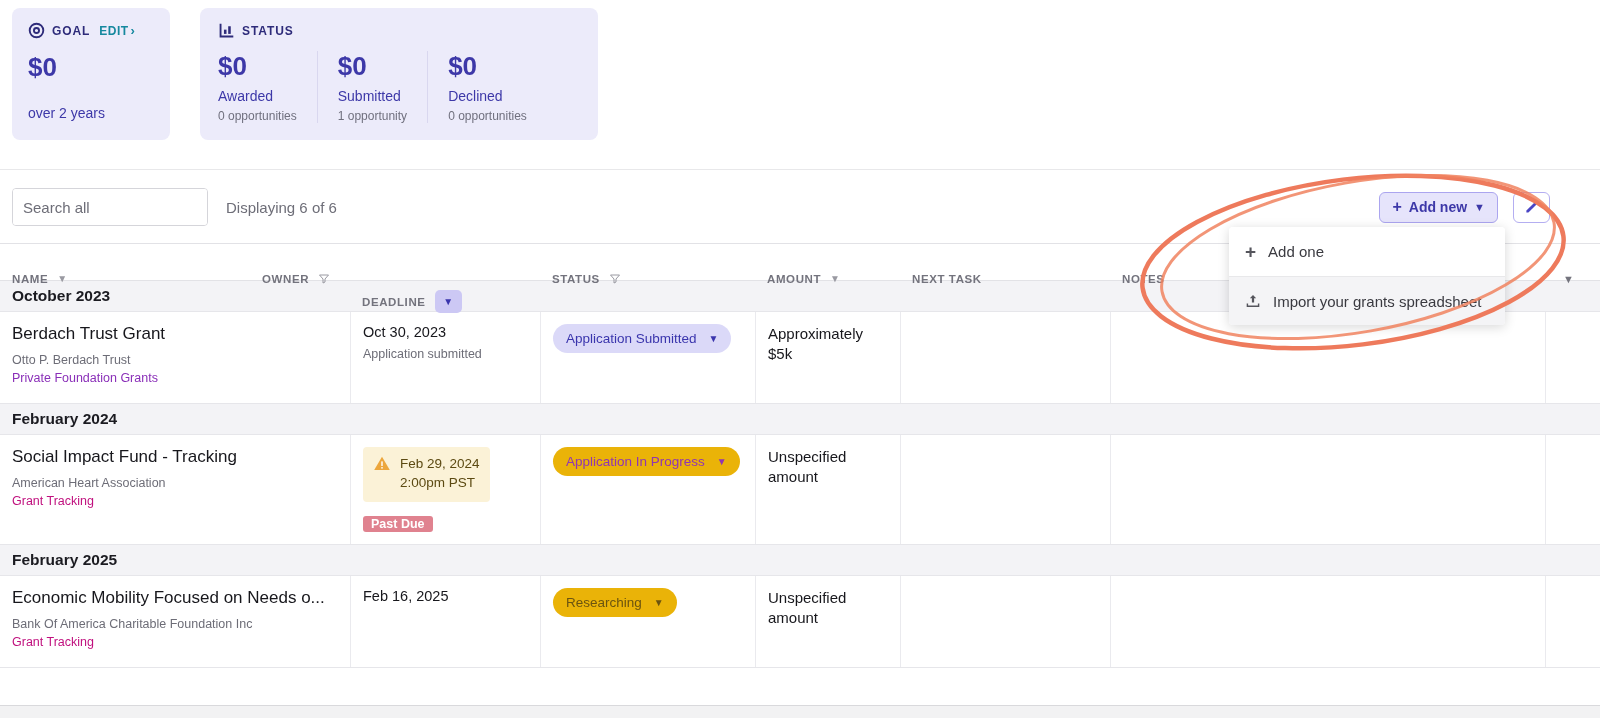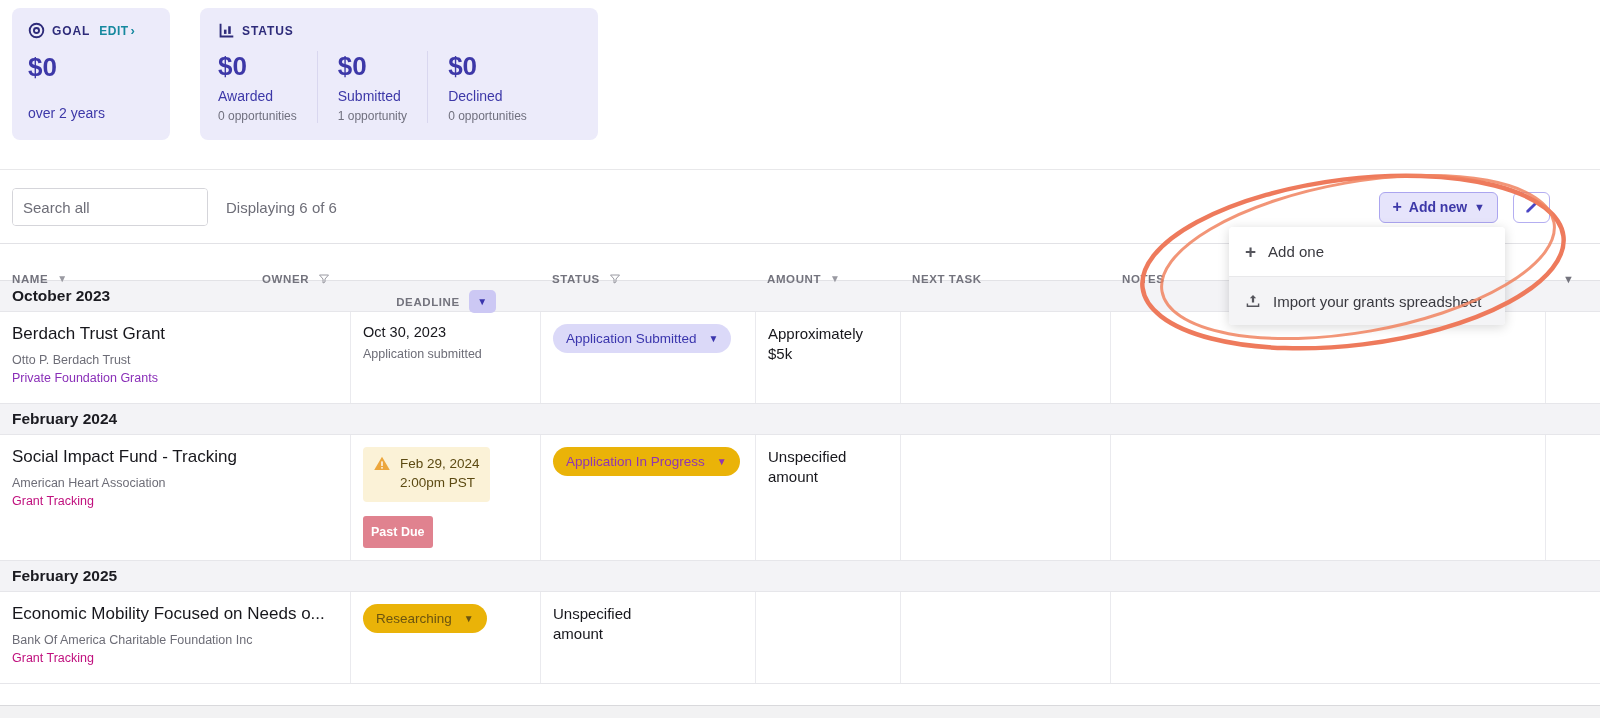--- a/index.html
+++ b/index.html
@@ -39,41 +39,41 @@
   .displaying { margin-left:18px; font-size:15px; color:#6e6e78; }
   .add-new-btn { margin-left:auto; display:flex; align-items:center; gap:7px; background:#e6e4fb; border:1px solid #aba5ef; color:#3d38a8; border-radius:6px; height:31px; padding:0 12px; font-size:14px; font-weight:bold; cursor:pointer; }
   .add-new-plus { font-size:16px; font-weight:bold; }
   .add-new-caret { font-size:11px; }
   .edit-btn { margin-left:15px; width:37px; height:31px; border:1px solid #b4aef1; border-radius:6px; background:#fff; display:flex; align-items:center; justify-content:center; cursor:pointer; }
 
   
   .grid-cols { display:grid; grid-template-columns:250px 100px 190px 215px 145px 210px 1fr 55px; }
   .thead { border-top:1px solid #e2e2e6; border-bottom:1px solid #e2e2e6; height:38px; align-items:center; }
   .th { font-size:11.5px; color:#73737d; letter-spacing:.6px; font-weight:bold; padding-left:12px; display:flex; align-items:center; gap:9px; }
-  .th.deadline { justify-content:center; padding-right:10px;margin-top:46px; }
+  .th.deadline { justify-content:flex-start; padding-right:10px;margin-top:46px; }
   .sort-caret { color:#9a9aa2; font-size:10px; }
   .dl-filter-btn { width:27px; height:23px; background:#ccc8f4; border:none; border-radius:5px; color:#3a35ad; font-size:10px; cursor:pointer; }
   .th-chev { color:#73737d; font-size:11px; padding-left:18px; cursor:pointer; }
 
   .group-row { background:#f3f3f6; height:31px; display:flex; align-items:center; padding-left:12px; font-size:15.5px; font-weight:bold; color:#1b1b21; border-bottom:1px solid #e6e6ea; }
 
   .trow { border-bottom:1px solid #e6e6ea; min-height:92px; }
   .cell { padding:12px 12px; }
   .vline { border-left:1px solid #eaeaee; }
   .row-title { font-size:17px; color:#17171c; cursor:pointer; }
   .row-org { font-size:12.5px; color:#6d6d77; margin-top:9px; }
   .row-cat { font-size:12.5px; margin-top:4px; display:inline-block; text-decoration:none; cursor:pointer; }
   .cat-purple { color:#8a2fb8; }
   .cat-magenta { color:#c0107e; }
 
   .dl-date { font-size:14.5px; color:#17171c; }
   .dl-note { font-size:12.5px; color:#6d6d77; margin-top:7px; }
   .dl-warn { display:inline-flex; gap:9px; background:#fbf2d7; border-radius:4px; padding:8px 10px 9px 10px; align-items:flex-start; }
   .dl-warn-text { font-size:13.5px; color:#5c4a12; line-height:1.4; }
-  .past-due { display:inline-block; margin-top:14px; background:#e0828f; color:#fff; font-size:12.5px; font-weight:bold; border-radius:3px; padding:9px 8px; }
+  .past-due { display:inline-block; margin-top:14px; background:#e0828f; color:#fff; font-size:12.5px; font-weight:bold; border-radius:3px; padding:1px 8px; }
 
   .pill { display:inline-flex; align-items:center; gap:12px; border-radius:15px; padding:7px 13px; font-size:13.5px; cursor:pointer; border:none; }
   .pill .caret { font-size:10px; }
   .pill-submitted { background:#dbd9f8; color:#3a35ad; }
   .pill-progress { background:#eab308; color:#9036b2; }
   .pill-researching { background:#eab308; color:#6b5410; }
 
   .amount-text { font-size:15px; color:#17171c; line-height:1.35; max-width:115px; }
 
   .bottom-strip { position:absolute; left:0; bottom:0; width:1600px; height:13px; background:#f2f2f3; border-top:1px solid #d9d9dc; }
@@ -279,20 +279,23 @@
   <span>February 2025</span>
 </div>
 
 <div class="grid-cols trow">
   <div class="cell" style="grid-column:1 / span 2;">
     <div class="row-title">Economic Mobility Focused on Needs o...</div>
     <div class="row-org">Bank Of America Charitable Foundation Inc</div>
     <a class="row-cat cat-magenta">Grant Tracking</a>
   </div>
   <div class="cell vline">
+    <div class="dl-date">Feb 16, 2025</div>
+  </div>
+  <div class="cell vline">
     <button class="pill pill-researching">
       <span>Researching</span>
       <span class="caret">▼</span>
     </button>
   </div>
   <div class="cell vline">
     <div class="amount-text">Unspecified amount</div>
   </div>
   <div class="cell vline"></div>
   <div class="cell vline"></div>

